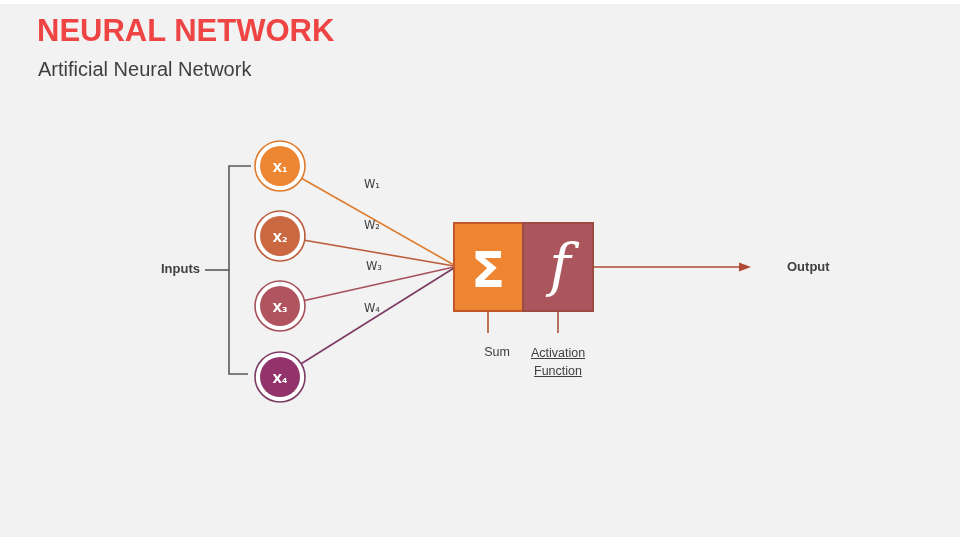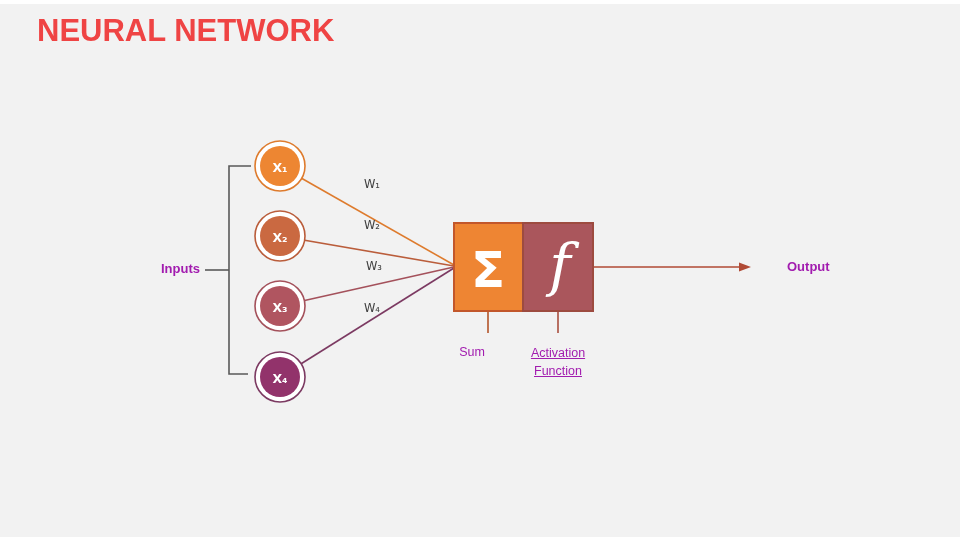--- a/index.html
+++ b/index.html
@@ -29,36 +29,36 @@
     font-size: 31px; font-weight: bold;
     color: #ef4444; letter-spacing: 0px;
     white-space: nowrap;
   }
   .page-subtitle {
     left: 38px; top: 58px;
     font-size: 20px; font-weight: normal;
     color: #3F3F3F; white-space: nowrap;
   }
   .lbl {
-    color: #a21caf; font-size: 12.5px; white-space: nowrap;
+    color: #404040; font-size: 12.5px; white-space: nowrap;
   }
   .lbl-bold { font-weight: bold; font-size: 13px; }
   .w-label {
     font-family: "DejaVu Sans", sans-serif;
     font-size: 11.5px; color: #404040;
     width: 60px; text-align: center;
   }
   .inputs-label {
     left: 128px; top: 261px; width: 72px; text-align: right;
   }
   .output-label {
     left: 763px; top: 259px; margin-left: 24px;
   }
   .sum-label {
-    left: 436px; top: 345px; width: 72px; text-align: center;
+    left: 461px; top: 345px; width: 72px; text-align: center;
   }
   .activation-label {
     left: 503px; top: 345px; width: 110px; text-align: center;
     line-height: 17.5px;
     text-decoration: underline;
   }
   .node-text {
     font-family: "DejaVu Sans", sans-serif;
     font-weight: bold; font-size: 12.5px;
   }
@@ -117,20 +117,21 @@
     <text class="f-text" x="560" y="265" text-anchor="middle" dominant-baseline="central" fill="#FFFFFF">f</text>
 
     <line x1="488" y1="312" x2="488" y2="333" stroke-width="1.6" stroke="#B35429"></line>
     <line x1="558" y1="312" x2="558" y2="333" stroke-width="1.6" stroke="#A94F3E"></line>
 
     <line x1="594" y1="267" x2="741" y2="267" stroke-width="1.6" stroke="#B04A35"></line>
     <polygon points="739,262.5 751,267 739,271.5" fill="#B04A35"></polygon>
   </svg>
 
   <div class="abs page-title">NEURAL NETWORK</div>
+  <div class="abs page-subtitle">Artificial Neural Network</div>
 
   <div class="abs lbl lbl-bold inputs-label">Inputs</div>
 
   <div class="abs w-label" style="left:342px; top:177px;">W₁</div>
   <div class="abs w-label" style="left:342px; top:218px;">W₂</div>
   <div class="abs w-label" style="left:344px; top:259px;">W₃</div>
   <div class="abs w-label" style="left:342px; top:301px;">W₄</div>
 
   <div class="abs lbl sum-label">Sum</div>
   <div class="abs lbl activation-label">

